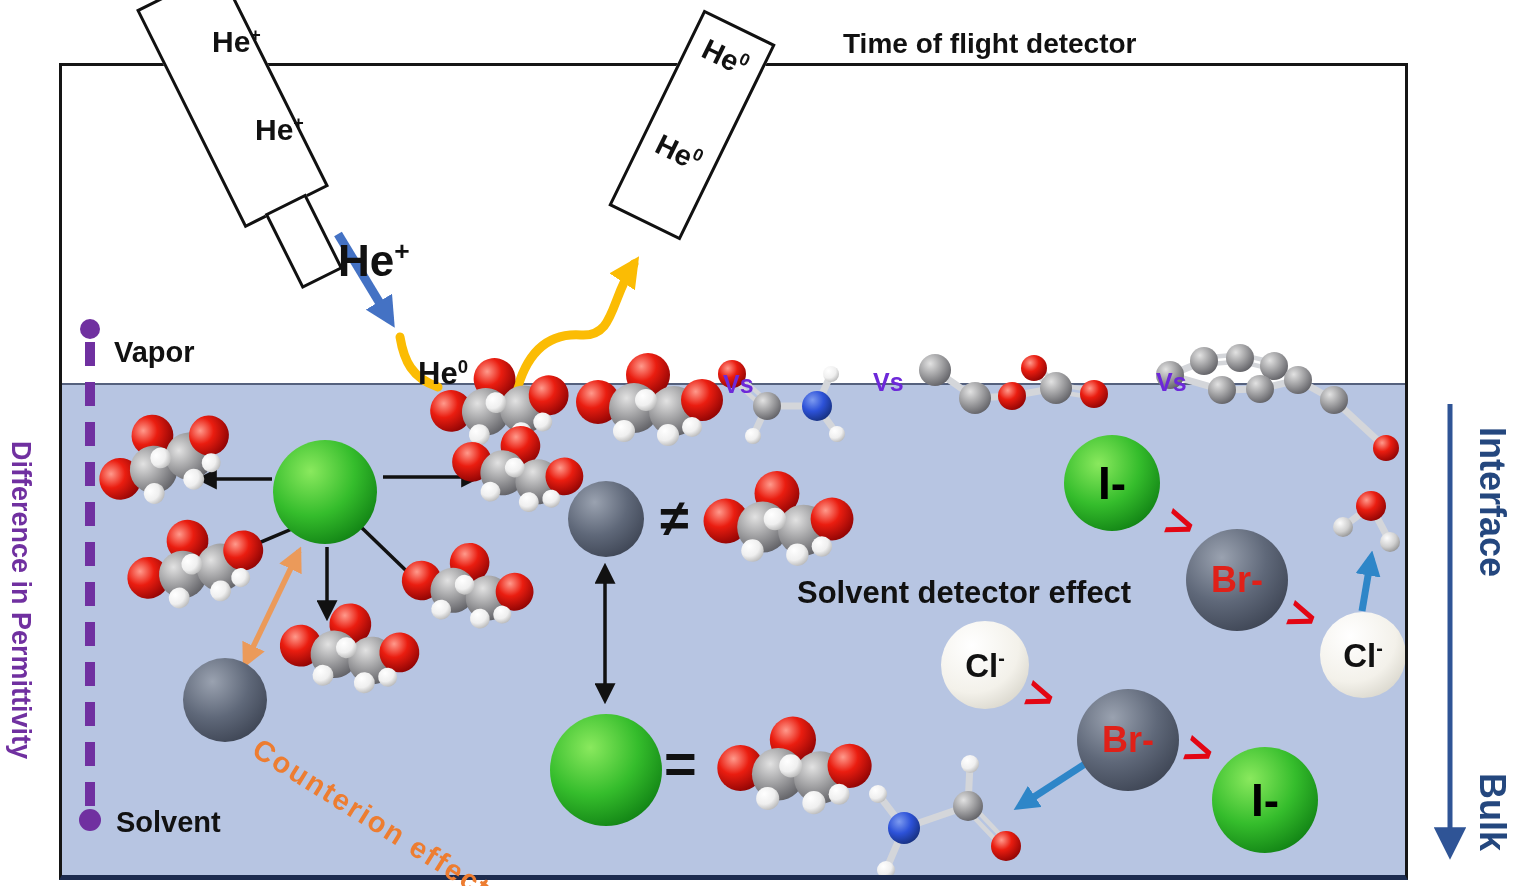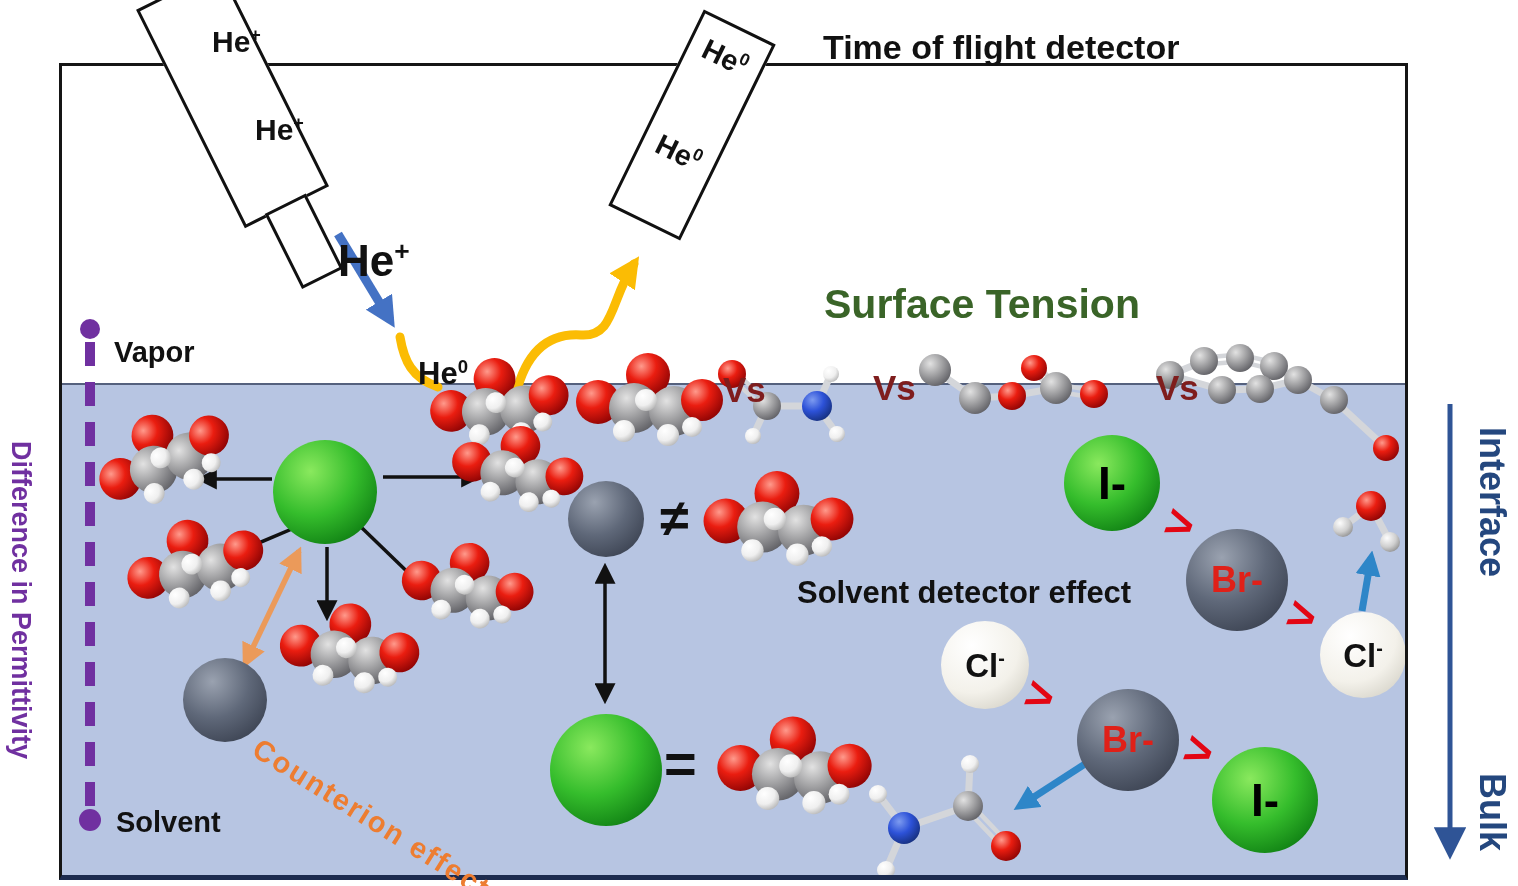--- a/index.html
+++ b/index.html
@@ -6,21 +6,21 @@
   #fig{position:relative;width:1518px;height:886px;background:#ffffff;overflow:hidden;
        font-family:"Liberation Sans",sans-serif;}
   .lbl{position:absolute;font-weight:bold;color:#111;white-space:nowrap;line-height:1;}
   .sup{font-size:60%;vertical-align:super;font-weight:inherit;}
   .sphere{position:absolute;border-radius:50%;display:flex;align-items:center;justify-content:center;
           font-weight:bold;line-height:1;}
   .sphere.green{background:radial-gradient(circle at 36% 30%,#8ae95e 0%,#35bd2c 45%,#0c7a11 85%,#085c0d 100%);}
   .sphere.gray{background:radial-gradient(circle at 35% 28%,#9aa2b0 0%,#5f6879 45%,#3a4150 85%,#2e3440 100%);text-align:center;}
   .sphere.white{background:radial-gradient(circle at 35% 28%,#ffffff 0%,#f3f1ea 55%,#c8c5b9 100%);text-align:center;}
   .gt{position:absolute;font-weight:900;font-size:48px;color:#e30613;transform:rotate(20deg);line-height:1;}
-  .vs{font-size:35px;color:#7f1d1d;}
+  .vs{font-size:25px;color:#6d28d9;}
   #liquid{position:absolute;left:62px;top:385px;width:1344px;height:490px;background:#b7c5e2;}
   #surface-line{position:absolute;left:62px;top:383px;width:1344px;height:2px;background:#55617e;}
   #box{position:absolute;left:59px;top:63px;width:1349px;height:817px;box-sizing:border-box;
        border:3px solid #151515;border-bottom:5px solid #1d2c4f;pointer-events:none;}
   #gun{position:absolute;left:190px;top:-25px;width:94px;height:330px;
        transform:rotate(-26.5deg);transform-origin:50% 40%;}
   #gun .gbody{position:absolute;left:0;top:0;width:88px;height:238px;background:#fff;border:3px solid #111;}
   #gun .nozzle{position:absolute;left:24px;top:240px;width:40px;height:78px;background:#fff;border:3px solid #111;}
   #det{position:absolute;left:652px;top:16px;width:74px;height:212px;background:#fff;border:3px solid #111;
        transform:rotate(26deg);transform-origin:50% 50%;}
@@ -322,32 +322,31 @@
     <div class="nozzle"></div>
   </div>
 
   <div id="det">
     <div class="dl" style="top:14px;">
       <span>He</span><span class="sup">0</span></div>
     <div class="dl" style="top:120px;">
       <span>He</span><span class="sup">0</span></div>
   </div>
 
-  <div class="lbl" style="left:823px;top:30px;font-size:34px;">Time of flight detector</div>
+  <div class="lbl" style="left:843px;top:30px;font-size:28px;">Time of flight detector</div>
 
   <div class="lbl" style="left:212px;top:26px;font-size:30px;">
     <span>He</span><span class="sup">+</span></div>
   <div class="lbl" style="left:255px;top:114px;font-size:30px;">
     <span>He</span><span class="sup">+</span></div>
   <div class="lbl" style="left:338px;top:238px;font-size:44px;">
     <span>He</span><span class="sup">+</span></div>
   <div class="lbl" style="left:418px;top:358px;font-size:31px;">
     <span>He</span><span class="sup">0</span></div>
 
-  <div class="lbl" style="left:824px;top:284px;font-size:41px;color:#3a6428;">Surface Tension</div>
   <div class="lbl vs" style="left:723px;top:372px;">Vs</div>
   <div class="lbl vs" style="left:873px;top:370px;">Vs</div>
   <div class="lbl vs" style="left:1156px;top:370px;">Vs</div>
 
   <div class="lbl" style="left:114px;top:338px;font-size:29px;text-align:right;">Vapor</div>
   <div class="lbl" style="left:116px;top:808px;font-size:29px;">Solvent</div>
   <div class="lbl" style="left:20px;top:600px;font-size:27px;color:#7030a0;transform:translate(-50%,-50%) rotate(90deg);">Difference in Permittivity</div>
   <div class="lbl" style="left:1492px;top:502px;font-size:36px;color:#24477e;transform:translate(-50%,-50%) rotate(90deg);">Interface</div>
   <div class="lbl" style="left:1492px;top:812px;font-size:36px;color:#24477e;transform:translate(-50%,-50%) rotate(90deg);">Bulk</div>
 

